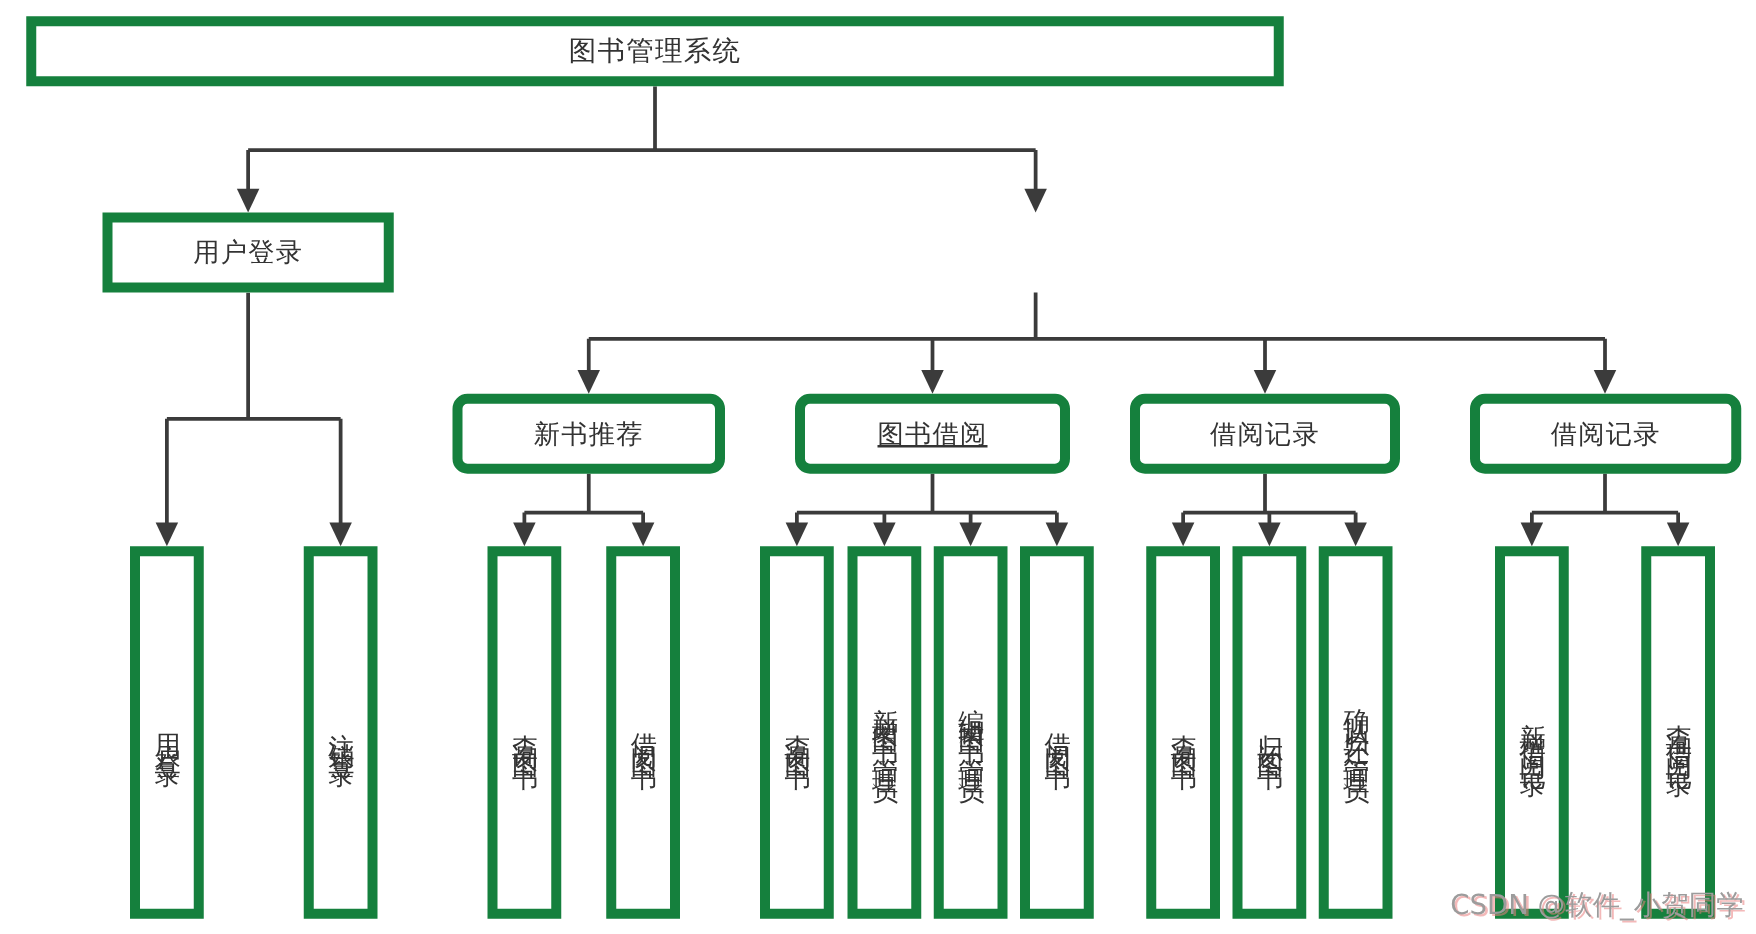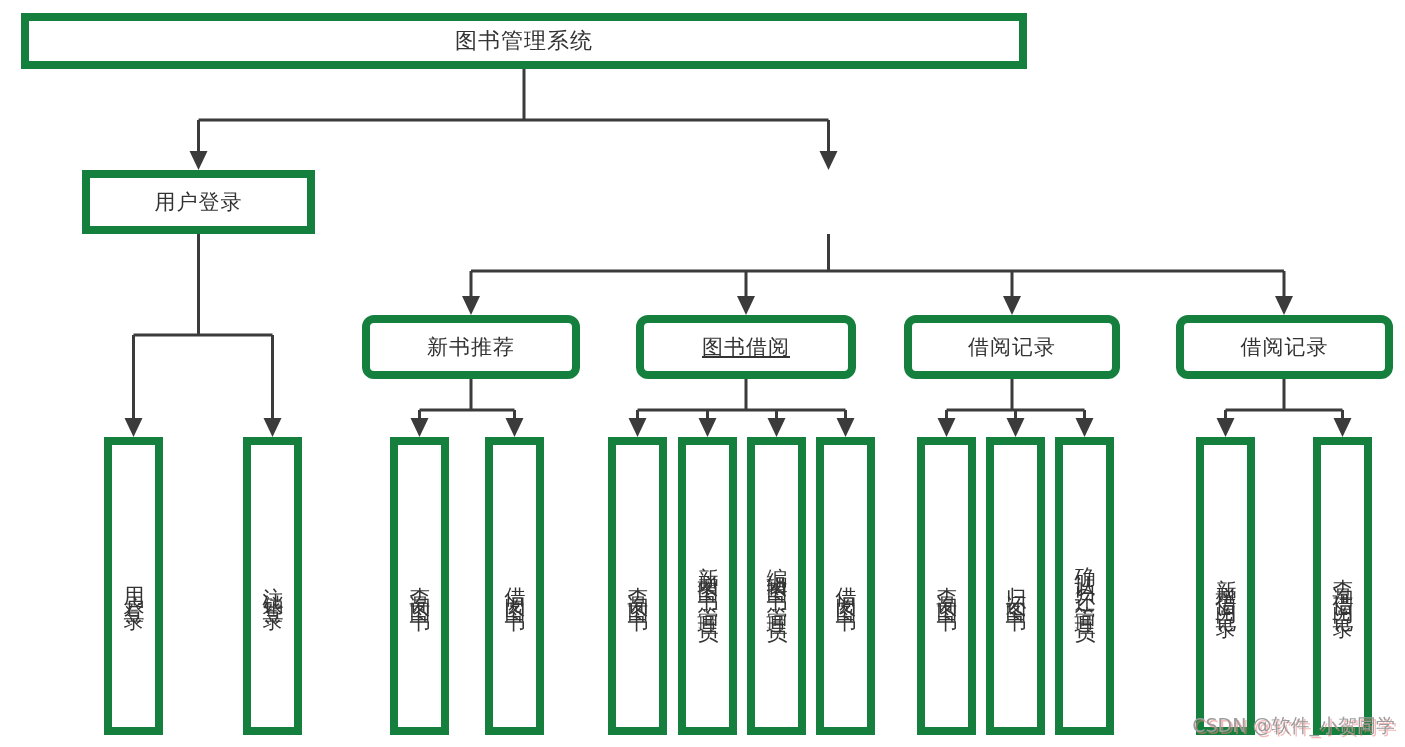--- a/index.html
+++ b/index.html
@@ -55,21 +55,21 @@
     font-size: 21px;
     line-height: 1;
     letter-spacing: 8px;
     max-height: 284px;
     color: #333333;
   }
   .watermark {
     position: absolute;
     right: 10px;
     bottom: 8px;
-    font-size: 19px;
+    font-size: 22px;
     color: #9c9c9c;
     text-shadow: 2px 2px 0 rgba(233, 128, 128, 0.55);
     z-index: 3;
     white-space: nowrap;
   }
 </style>
 </head>
 <body>
 
 <div class="canvas">

